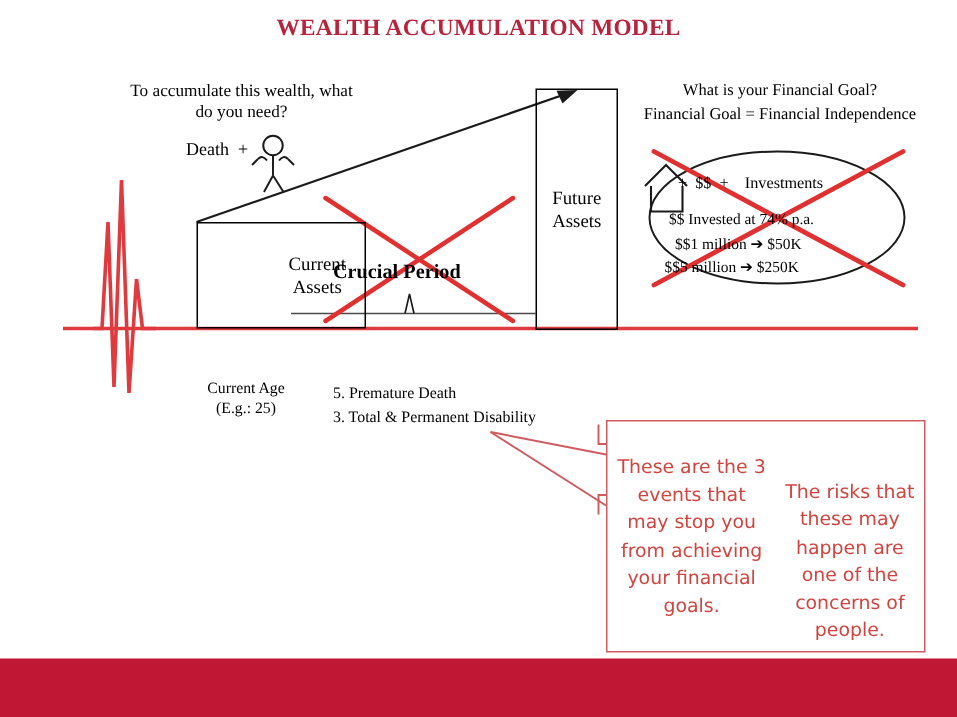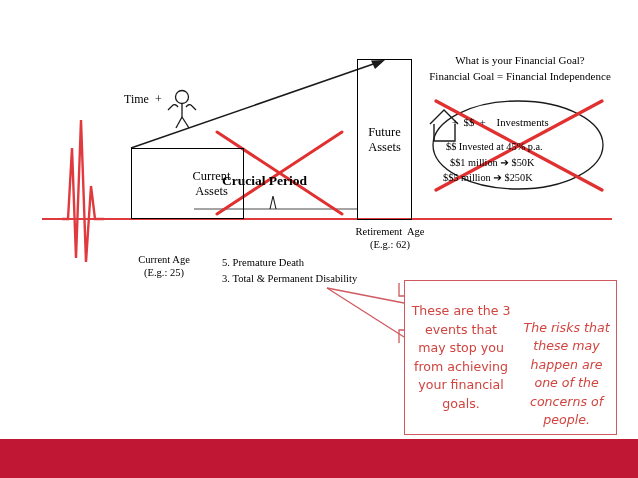--- a/index.html
+++ b/index.html
@@ -150,21 +150,21 @@
     flex-direction: row;
     align-items: center;
     justify-content: center;
     text-align: center;
     font-family: "DejaVu Sans", sans-serif;
     font-size: 12.6px;
     line-height: 18.5px;
     color: #d1443f;
   }
   #callout .cp { margin: 0; padding: 0 6px; white-space: normal; }
-  #callout .cp.second { margin-top: 33px; font-style: italic; }
+  #callout .cp.second { margin-top: 33px; }
 
   
   #bottom-bar {
     position: absolute;
     left: 0; top: 439px;
     width: 638px; height: 39px;
     background: #bf1734;
   }
 </style>
 </head>
@@ -214,49 +214,50 @@
     </g>
 
     <g stroke="#d05a5f" stroke-width="1.3" fill="none">
       <polyline points="404,296 399,296 399,283"></polyline>
       <polyline points="327,288 404,303"></polyline>
       <polyline points="327,288 404,337"></polyline>
       <polyline points="404,330 399,330 399,343"></polyline>
     </g>
   </svg>
 
-
-
-  <div class="txt" id="time-label">Time  +</div>
+  <div class="txt" id="title">WEALTH ACCUMULATION MODEL</div>
+
+  <div class="txt" id="accum-q">To accumulate this wealth,
+what do you need?</div>
+
+  <div class="txt" id="time-label">Death  +</div>
 
   <div class="asset-box" id="current-assets-box">
     <span>Current
 Assets</span>
   </div>
 
   <div class="asset-box" id="future-assets-box">
     <span>Future
 Assets</span>
   </div>
 
   <div class="txt" id="crucial-period">Crucial Period</div>
 
   <div class="age-label" id="current-age">Current Age
 (E.g.: 25)</div>
 
-  <div class="age-label" id="retirement-age">Retirement  Age
-(E.g.: 62)</div>
 
   <div class="txt" id="goal-eq">Financial Goal = Financial Independence</div>
 
   <div class="txt" id="goal-q">What is your Financial Goal?</div>
 
   <div class="txt" id="formula-row">+  $$  +    Investments</div>
 
-  <div class="ellipse-line" id="inv-line1">$$ Invested at 45% p.a.</div>
+  <div class="ellipse-line" id="inv-line1">$$ Invested at 74% p.a.</div>
   <div class="ellipse-line" id="inv-line2">$$1 million ➔ $50K</div>
   <div class="ellipse-line" id="inv-line3">$$5 million ➔ $250K</div>
 
   <div class="txt" id="halt-block">
     <div class="halt-item">5. Premature Death</div>
     <div class="halt-item">3. Total &amp; Permanent Disability</div>
   </div>
 
   <div id="callout">
     <p class="cp">These are the 3 events that may stop you from achieving your financial goals.</p>

